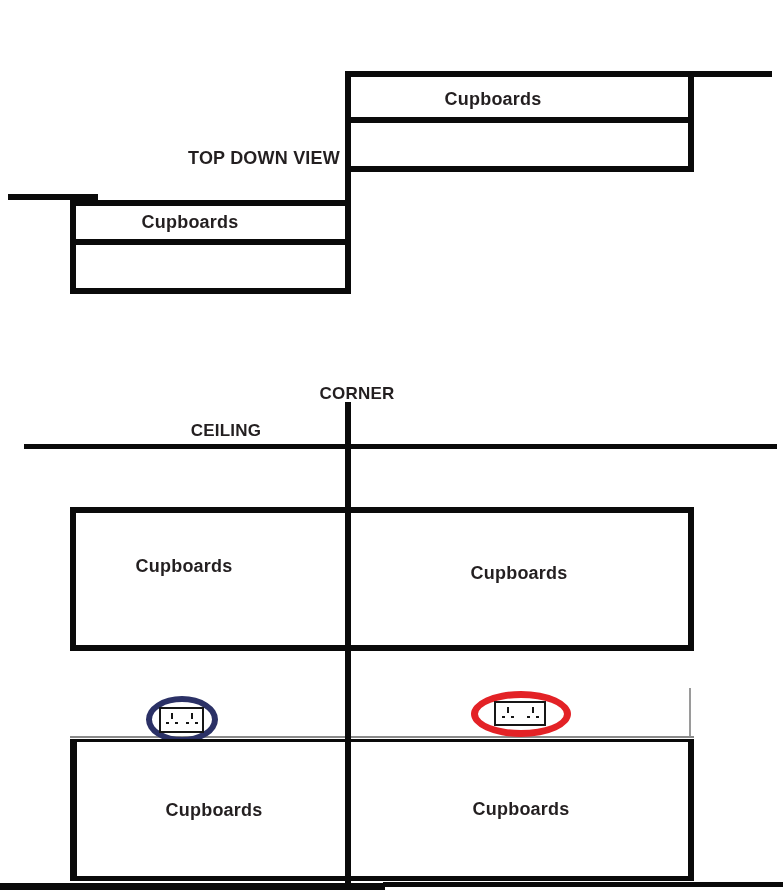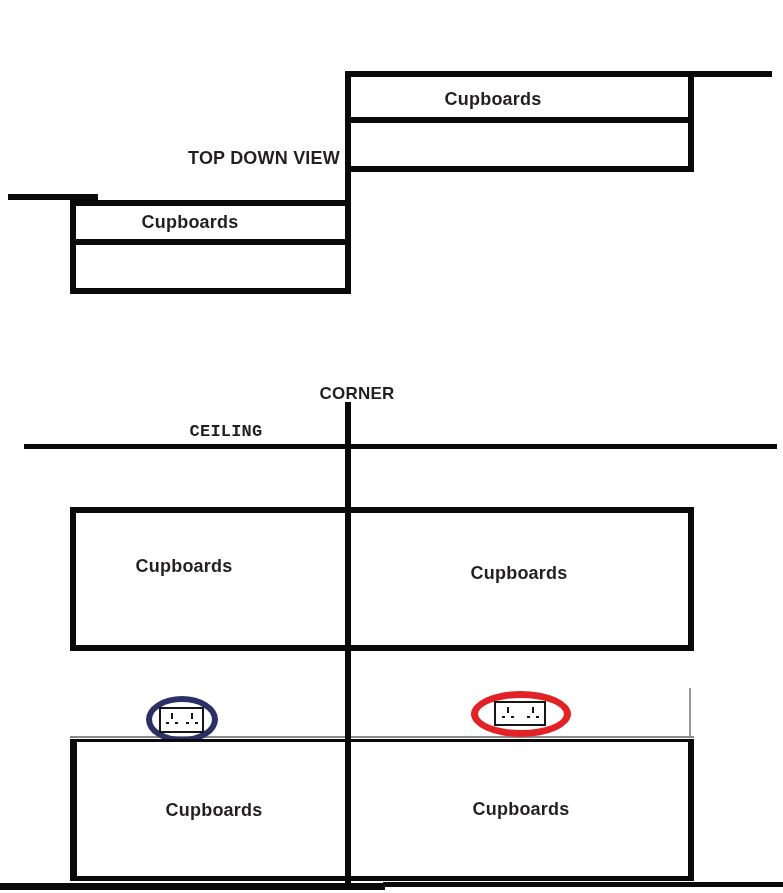--- a/index.html
+++ b/index.html
@@ -38,21 +38,21 @@
 
   <div class="vline" style="left:345px;top:166px;width:6px;height:40px;"></div>
 
   <div class="box" style="left:70px;top:200px;width:281px;height:94px;">
     <div class="divider" style="top:33px;"></div>
   </div>
   <div class="clabel" style="left:190px;top:222px;">Cupboards</div>
   <div class="hline" style="left:8px;top:194px;width:90px;height:6px;"></div>
 
   <div class="clabel small-caps" style="left:357px;top:394px;">CORNER</div>
-  <div class="clabel small-caps" style="left:226px;top:431px;font-family:Liberation Mono, monospace;">CEILING</div>
+  <div class="clabel small-caps" style="left:226px;top:431px;">CEILING</div>
 
   <div class="hline" style="left:24px;top:444px;width:753px;height:5px;"></div>
 
   <div class="box" style="left:70px;top:507px;width:624px;height:144px;"></div>
   <div class="clabel" style="left:184px;top:566px;">Cupboards</div>
   <div class="clabel" style="left:519px;top:573px;">Cupboards</div>
 
   <div class="vline faint" style="left:689px;top:688px;width:2px;height:50px;"></div>
   <div class="hline" style="left:70px;top:736px;width:624px;height:2px;background:#8a8a8a;"></div>
 

